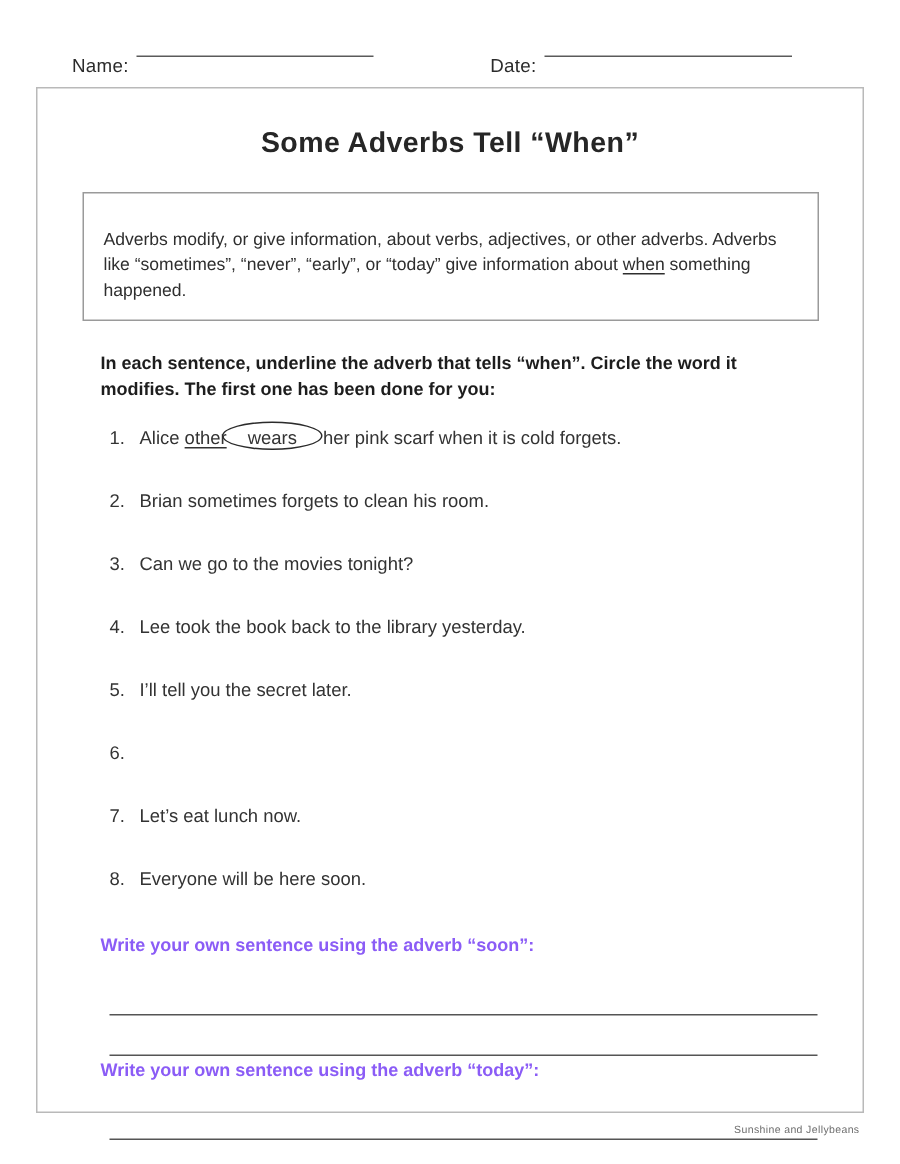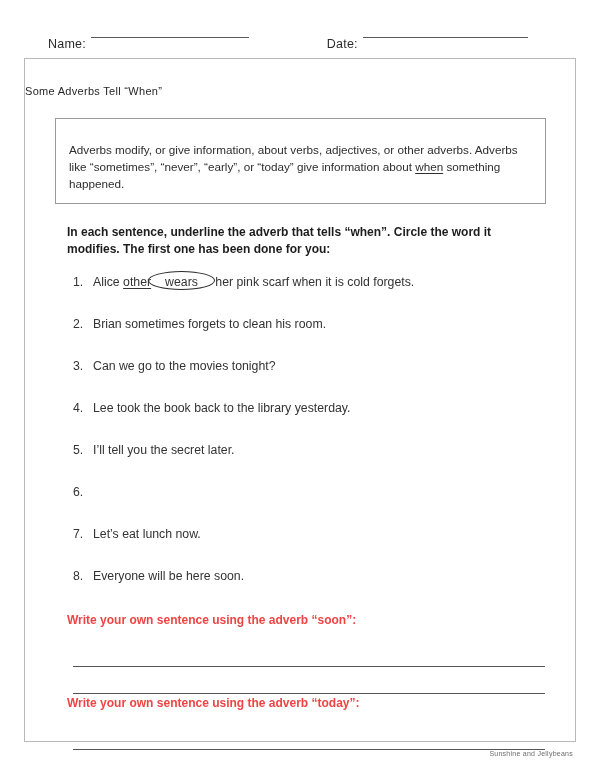--- a/index.html
+++ b/index.html
@@ -53,23 +53,23 @@
     left: 24px;
     top: 58px;
     width: 552px;
     height: 684px;
     border: 1.2px solid #b9b9b9;
     box-sizing: border-box;
     background: #fff;
   }
 
   .worksheet-title {
-    text-align: left;
-    font-size: 11px;
-    font-weight: 400;
+    text-align: center;
+    font-size: 19px;
+    font-weight: 700;
     letter-spacing: 0.3px;
     margin: 26px 0 0 0;
     color: #262626;
   }
 
   
   .definition-box {
     margin: 21px 29px 0 30px;
     border: 1.1px solid #9a9a9a;
     box-sizing: border-box;
@@ -137,21 +137,21 @@
     box-sizing: border-box;
     pointer-events: none;
   }
 
   
   .prompt-block { margin-top: 2px; }
   .prompt-label {
     margin: 0 0 0 42px;
     font-size: 12px;
     font-weight: bold;
-    color: #ef4444;
+    color: #8b5cf6;
   }
   .answer-line {
     margin: 0 30px 0 48px;
     border-bottom: 1.25px solid #555555;
     height: 26px;
   }
   .answer-line.first-line { margin-top: 13px; }
 
   
   .footer-credit {

